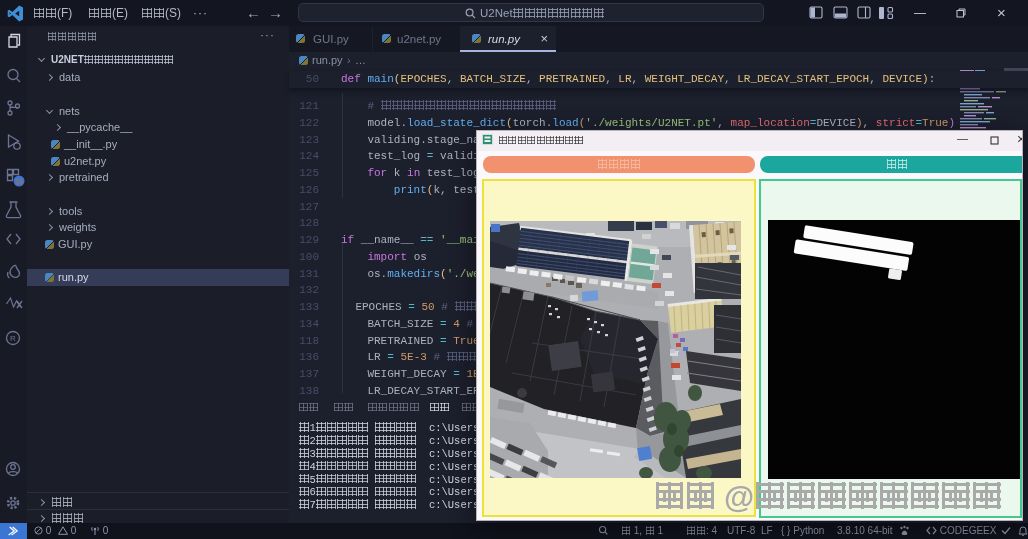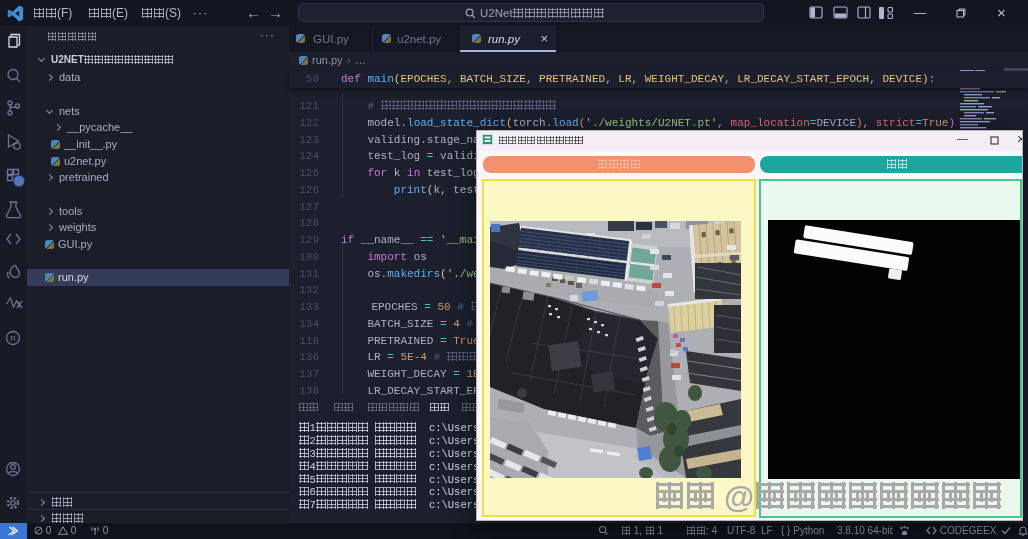--- a/index.html
+++ b/index.html
@@ -167,24 +167,24 @@
   <div class="cl" style="top:63.5px"><span class="ln">123</span><span class="abs" style="left:52px">    <span class="w">validing</span>.<span class="w">stage_name</span> <span class="o">=</span> <span class="s">'test'</span></span></div>
   <div class="cl" style="top:80.2px"><span class="ln">124</span><span class="abs" style="left:52px">    <span class="w">test_log</span> <span class="o">=</span> <span class="w">validing</span>.<span class="f">epoch</span><span class="p">(</span><span class="n">0</span><span class="p">)</span></span></div>
   <div class="cl" style="top:97px"><span class="ln">125</span><span class="abs" style="left:52px">    <span class="k">for</span> <span class="w">k</span> <span class="k">in</span> <span class="w">test_log</span><span class="w">:</span></span></div>
   <div class="cl" style="top:113.7px"><span class="ln">126</span><span class="abs" style="left:52px">        <span class="f">print</span><span class="p">(</span><span class="w">k</span><span class="w">,</span> <span class="w">test_log</span><span class="p">[</span><span class="w">k</span><span class="p">]</span><span class="p">)</span></span></div>
   <div class="cl" style="top:130.5px"><span class="ln">127</span></div>
   <div class="cl" style="top:147.2px"><span class="ln">128</span></div>
   <div class="cl" style="top:164px"><span class="ln">129</span><span class="abs" style="left:52px"><span class="k">if</span> <span class="w">__name__</span> <span class="o">==</span> <span class="s">'__main__'</span><span class="w">:</span></span></div>
   <div class="cl" style="top:180.7px"><span class="ln">100</span><span class="abs" style="left:52px">    <span class="k">import</span> <span class="w">os</span></span></div>
   <div class="cl" style="top:197.5px"><span class="ln">131</span><span class="abs" style="left:52px">    <span class="w">os</span>.<span class="f">makedirs</span><span class="p">(</span><span class="s">'./weights'</span><span class="w">,</span> <span class="r">exist_ok</span><span class="o">=</span><span class="n">True</span><span class="p">)</span></span></div>
   <div class="cl" style="top:214.2px"><span class="ln">132</span></div>
-  <div class="cl" style="top:231px"><span class="ln">133</span><span class="abs" style="left:56px">    <span class="w">EPOCHES</span> <span class="o">=</span> <span class="n">50</span> <span style="color:#5d6485"># <span class="c"></span><span class="c"></span><span class="c"></span><span class="c"></span><span class="c"></span><span class="c"></span></span></span></div>
+  <div class="cl" style="top:231px"><span class="ln">133</span><span class="abs" style="left:40px">    <span class="w">EPOCHES</span> <span class="o">=</span> <span class="n">50</span> <span style="color:#5d6485"># <span class="c"></span><span class="c"></span><span class="c"></span><span class="c"></span><span class="c"></span><span class="c"></span></span></span></div>
   <div class="cl" style="top:247.7px"><span class="ln">134</span><span class="abs" style="left:52px">    <span class="w">BATCH_SIZE</span> <span class="o">=</span> <span class="n">4</span> <span style="color:#5d6485"># <span class="c"></span><span class="c"></span><span class="c"></span><span class="c"></span></span></span></div>
   <div class="cl" style="top:264.5px"><span class="ln">118</span><span class="abs" style="left:52px">    <span class="w">PRETRAINED</span> <span class="o">=</span> <span class="n">True</span> <span style="color:#5d6485"># <span class="c"></span><span class="c"></span><span class="c"></span><span class="c"></span><span class="c"></span></span></span></div>
-  <div class="cl" style="top:281.2px"><span class="ln">136</span><span class="abs" style="left:52px">    <span class="w">LR</span> <span class="o">=</span> <span class="n">5E-4</span> <span style="color:#5d6485"># <span class="c"></span><span class="c"></span><span class="c"></span></span></span></div>
+  <div class="cl" style="top:281.2px"><span class="ln">136</span><span class="abs" style="left:52px">    <span class="w">LR</span> <span class="o">=</span> <span class="n">5E-3</span> <span style="color:#5d6485"># <span class="c"></span><span class="c"></span><span class="c"></span></span></span></div>
   <div class="cl" style="top:298px"><span class="ln">137</span><span class="abs" style="left:52px">    <span class="w">WEIGHT_DECAY</span> <span class="o">=</span> <span class="n">1E-4</span> <span style="color:#5d6485"># <span class="c"></span><span class="c"></span><span class="c"></span><span class="c"></span></span></span></div>
   <div class="cl" style="top:314.7px"><span class="ln">138</span><span class="abs" style="left:52px">    <span class="w">LR_DECAY_START_EPOCH</span> <span class="o">=</span> <span class="n">20</span> <span style="color:#5d6485"># <span class="c"></span><span class="c"></span><span class="c"></span><span class="c"></span></span></span></div>
   <svg class="abs" style="left:669px;top:0" width="70" height="70" viewBox="0 0 70 70">
     <rect x="46" y="-2" width="24" height="8" fill="rgba(130,138,162,.38)"></rect>
     <g fill="#7d87b0">
       <rect x="2" y="2" width="14" height="1.4" fill="#b48ccf"></rect>
           <rect x="17" y="2" width="10" height="1.4" fill="#7ba3d0"></rect>
       <rect x="2" y="5" width="22" height="1.4"></rect>
           <rect x="26" y="5" width="14" height="1.4" fill="#8fae8a"></rect>
       <rect x="2" y="8" width="30" height="1.4" fill="#7ba3d0"></rect>

